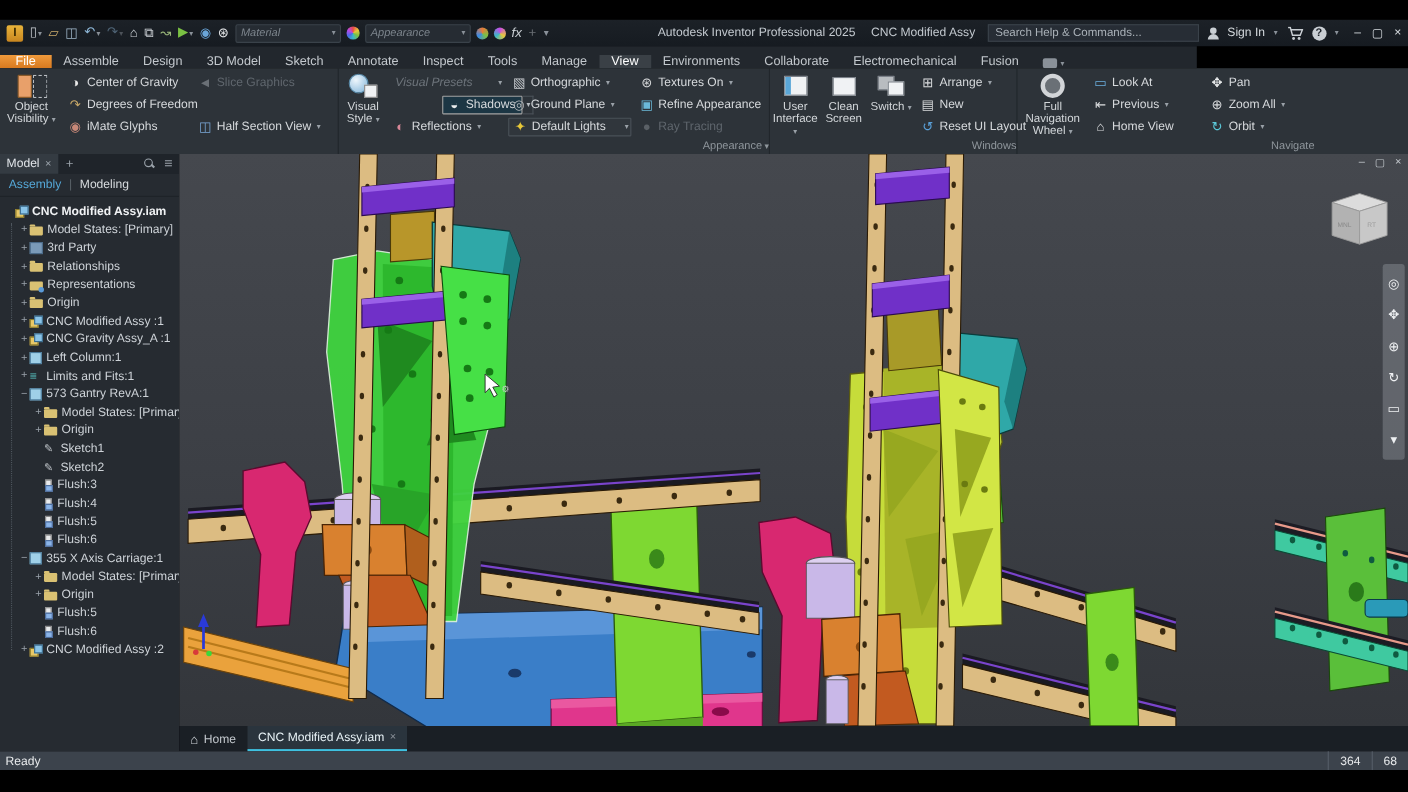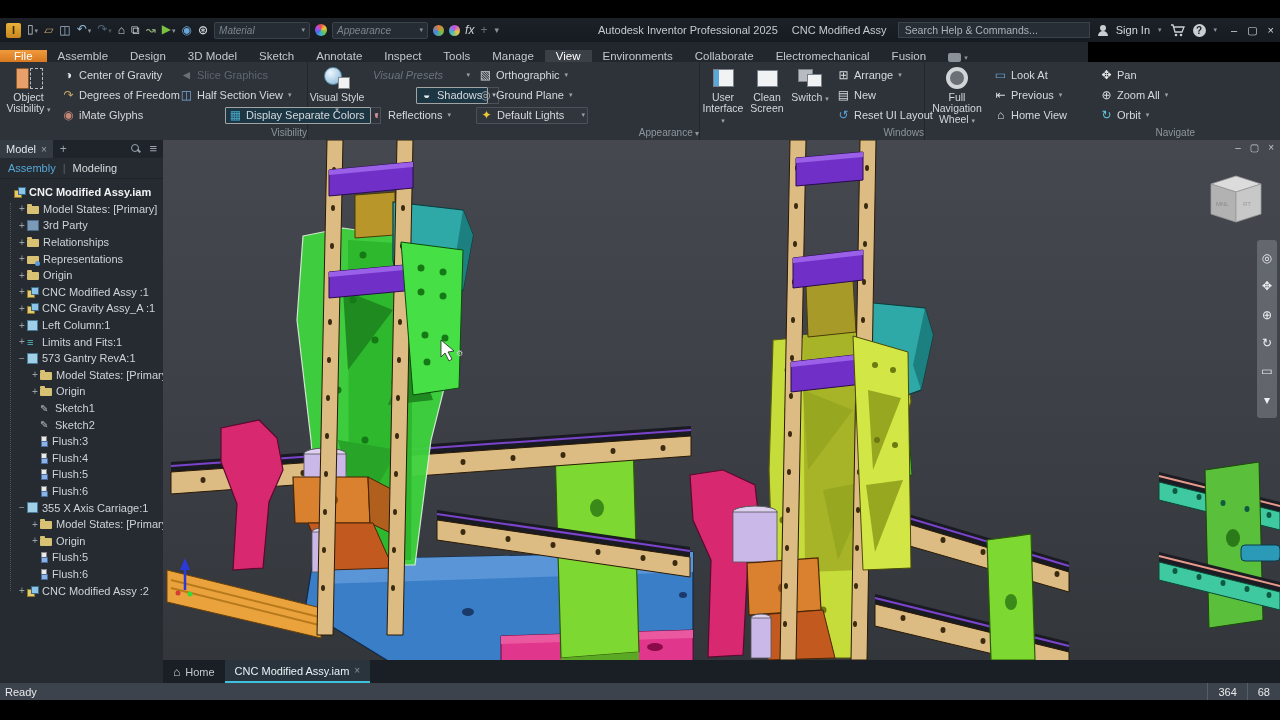--- a/index.html
+++ b/index.html
@@ -260,21 +260,21 @@
             </div>
           <div class="sbtn">
               <span class="ic i-dof"></span>
               <span class="lbl">Degrees of Freedom</span>
             </div>
           <div class="sbtn">
               <span class="ic i-imate"></span>
               <span class="lbl">iMate Glyphs</span>
             </div>
         </div>
-        <div class="smallcol" style="width:132px;">
+        <div class="smallcol" style="width:132px;gap:20px;">
           <div class="sbtn dis">
               <span class="ic i-slice"></span>
               <span class="lbl">Slice Graphics</span>
             </div>
           <div class="sbtn">
               <span class="ic i-half"></span>
               <span class="lbl">Half Section View</span>
               <span class="dd">▾</span>
             </div>
           <div class="sbtn" style="padding:0 2px;">
@@ -335,20 +335,35 @@
             </div>
           <div class="sbtn" style="padding:0 2px;">
             <span class="boxed" style="width:112px;justify-content:space-between;">
                 <span style="display:flex;align-items:center;">
                   <span class="ic i-lights"></span>
                   <span class="lbl">Default Lights</span>
                 </span>
                 <span class="dd">▾</span>
               </span>
           </div>
+        </div>
+        <div class="smallcol" style="width:130px;">
+          <div class="sbtn">
+              <span class="ic i-tex"></span>
+              <span class="lbl">Textures On</span>
+              <span class="dd">▾</span>
+            </div>
+          <div class="sbtn">
+              <span class="ic i-refine"></span>
+              <span class="lbl">Refine Appearance</span>
+            </div>
+          <div class="sbtn dis">
+              <span class="ic i-ray"></span>
+              <span class="lbl">Ray Tracing</span>
+            </div>
         </div>
       </div>
       <div class="plabel caret">Appearance</div>
     </div>
 
     <div class="panel" style="width:225px;">
       <div class="prow">
         <div class="bigcol" style="width:46px;">
           <div class="bigicon">
               <span class="ui-ic"></span>

